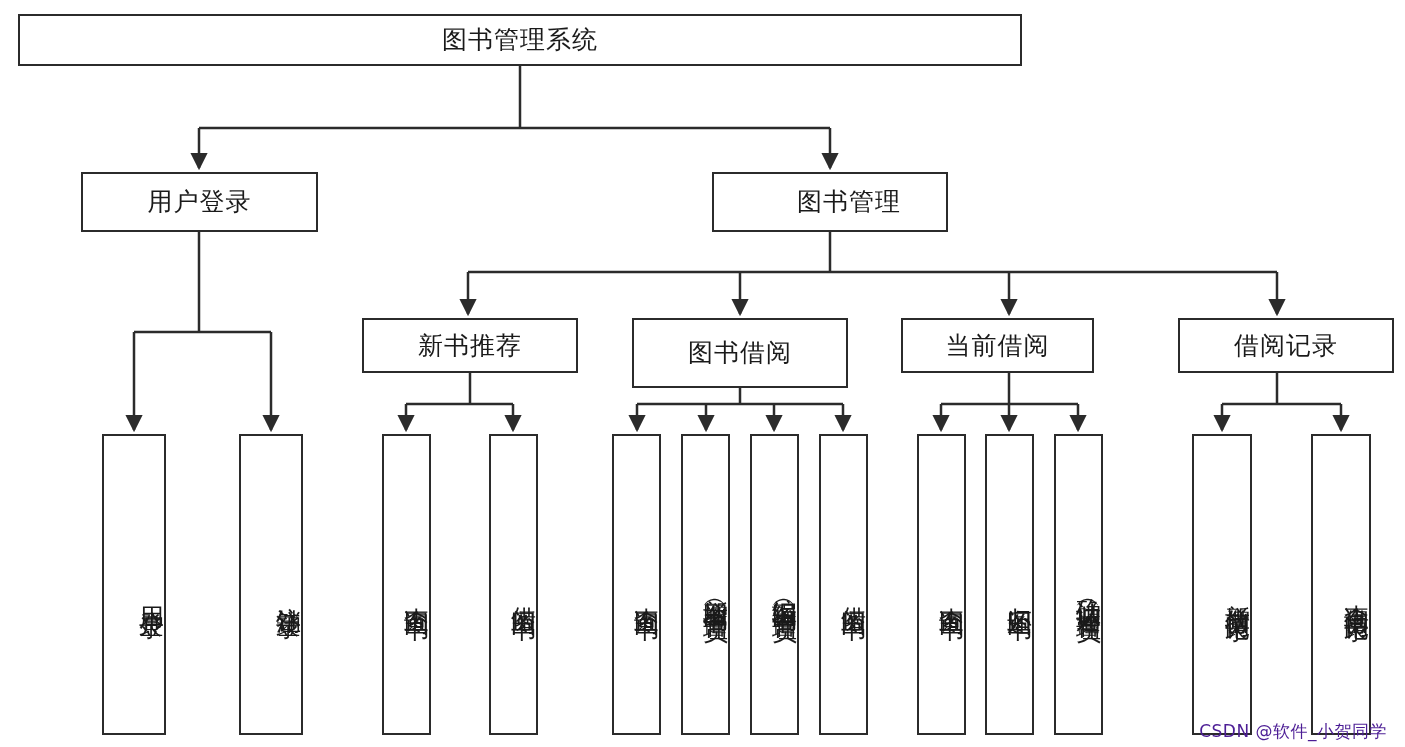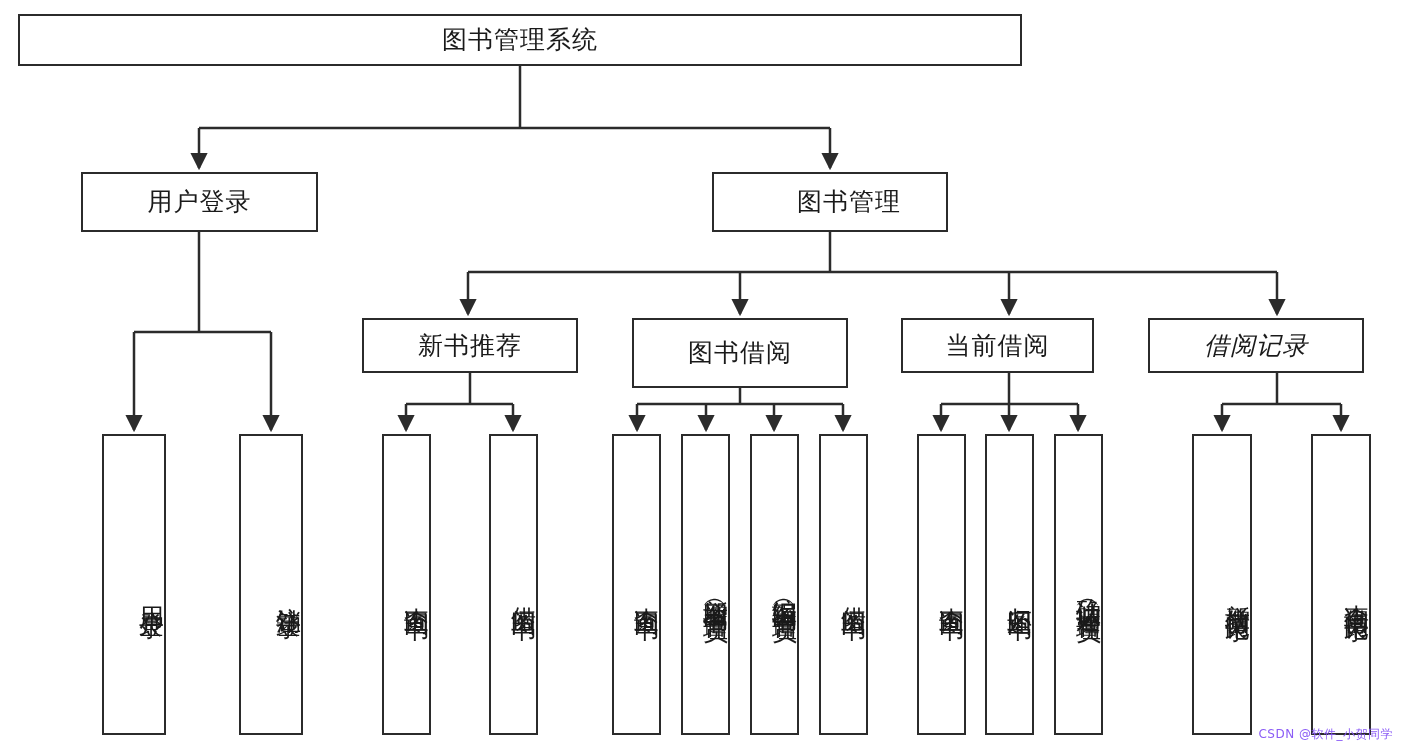--- a/index.html
+++ b/index.html
@@ -38,24 +38,24 @@
     line-height:1.0;
   }
   .node.leaf span{
     writing-mode:vertical-rl;
     text-orientation:upright;
     display:block;
   }
 
   #watermark{
     position:absolute;
-    right:12px;
+    right:18px;
     bottom:4px;
-    font-size:12px;
-    color:#8b5cf6;
+    font-size:17px;
+    color:#4c1d95;
     white-space:nowrap;
     letter-spacing:0.5px;
     pointer-events:none;
   }
   svg.links{position:absolute;left:0;top:0;width:1405px;height:747px;}
 </style>
 </head>
 <body>
 
 <div id="diagram">
@@ -123,21 +123,21 @@
 
   <div class="node h-node" style="left:362px;top:318px;width:216px;height:55px;">
     <span>新书推荐</span>
   </div>
   <div class="node h-node" style="left:632px;top:318px;width:216px;height:70px;">
     <span>图书借阅</span>
   </div>
   <div class="node h-node" style="left:901px;top:318px;width:193px;height:55px;">
     <span>当前借阅</span>
   </div>
-  <div class="node h-node" style="left:1148px;top:318px;width:216px;height:55px;font-style:italic;">
+  <div class="node h-node" style="left:1178px;top:318px;width:216px;height:55px;">
     <span>借阅记录</span>
   </div>
 
   <div class="node leaf" style="left:102px;top:434px;width:64px;height:301px;">
     <span>用户登录</span>
   </div>
   <div class="node leaf" style="left:239px;top:434px;width:64px;height:301px;">
     <span>注销登录</span>
   </div>
 

